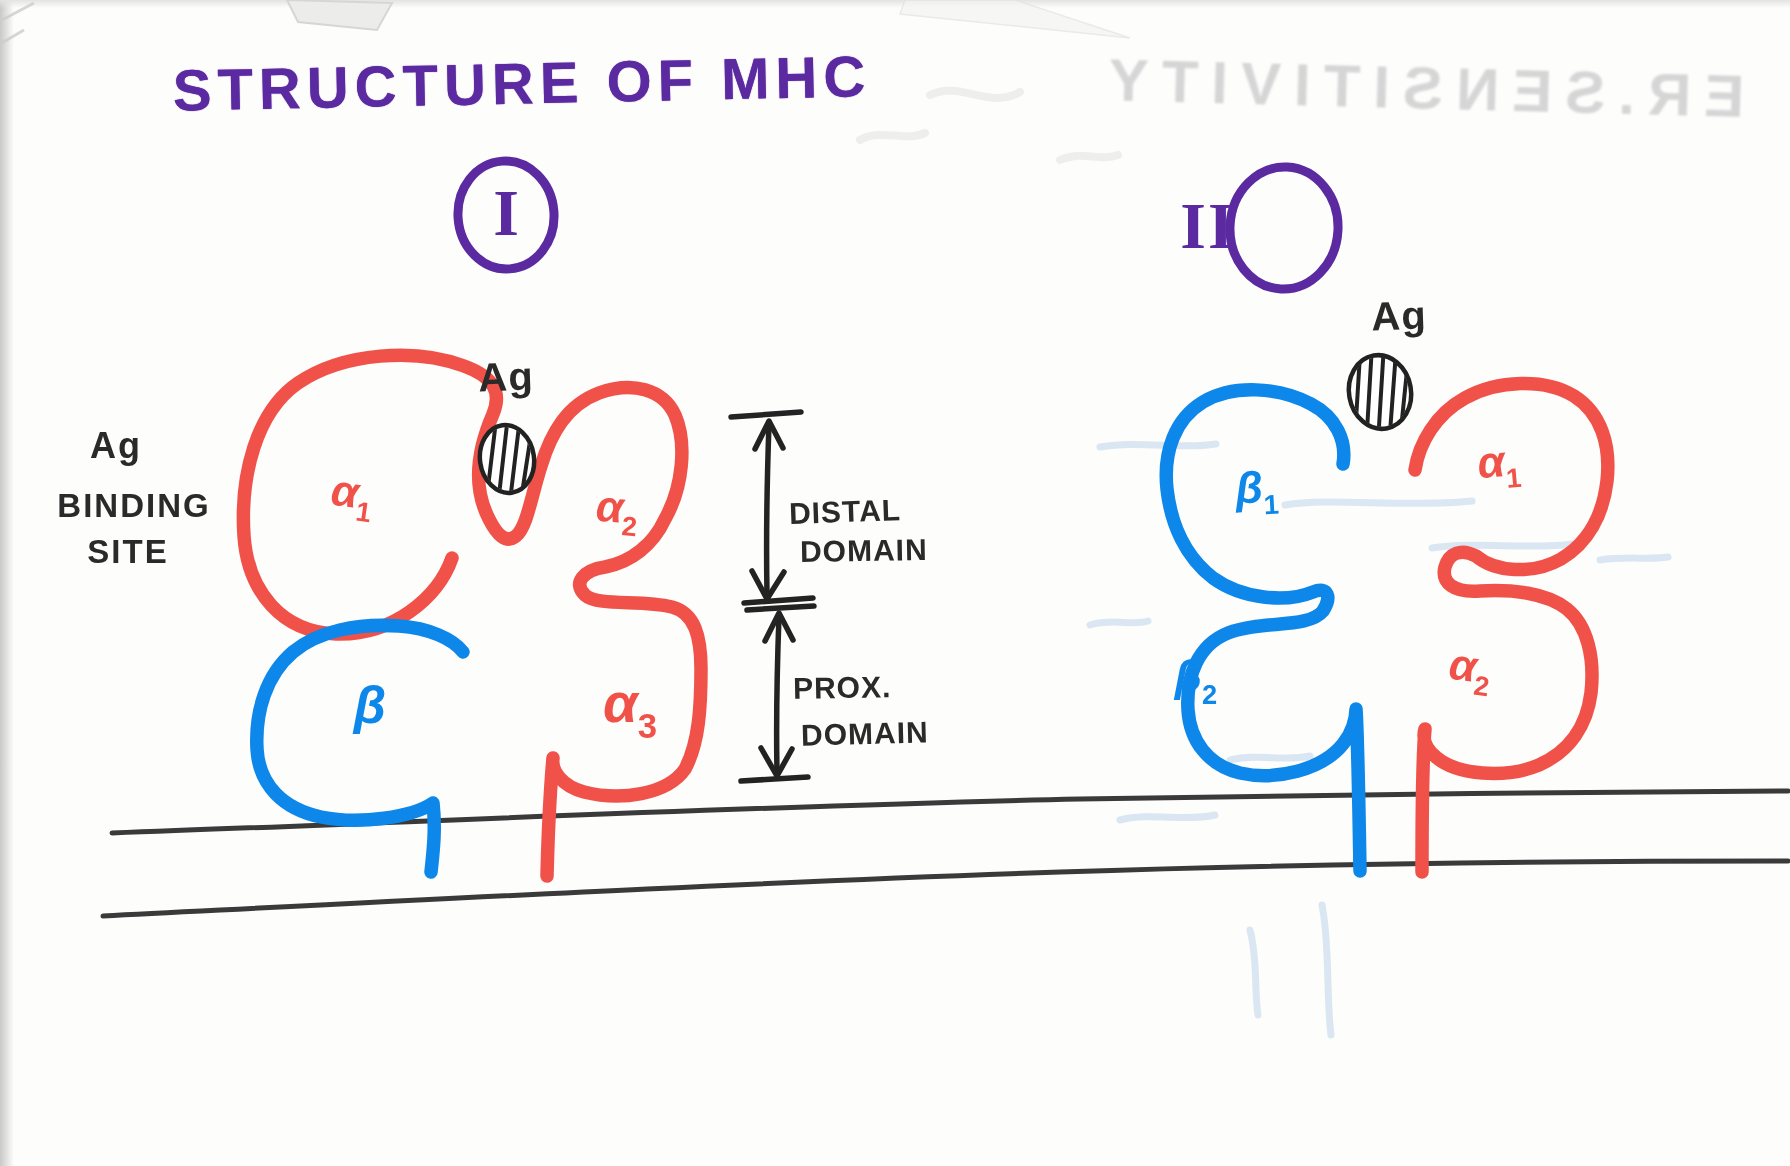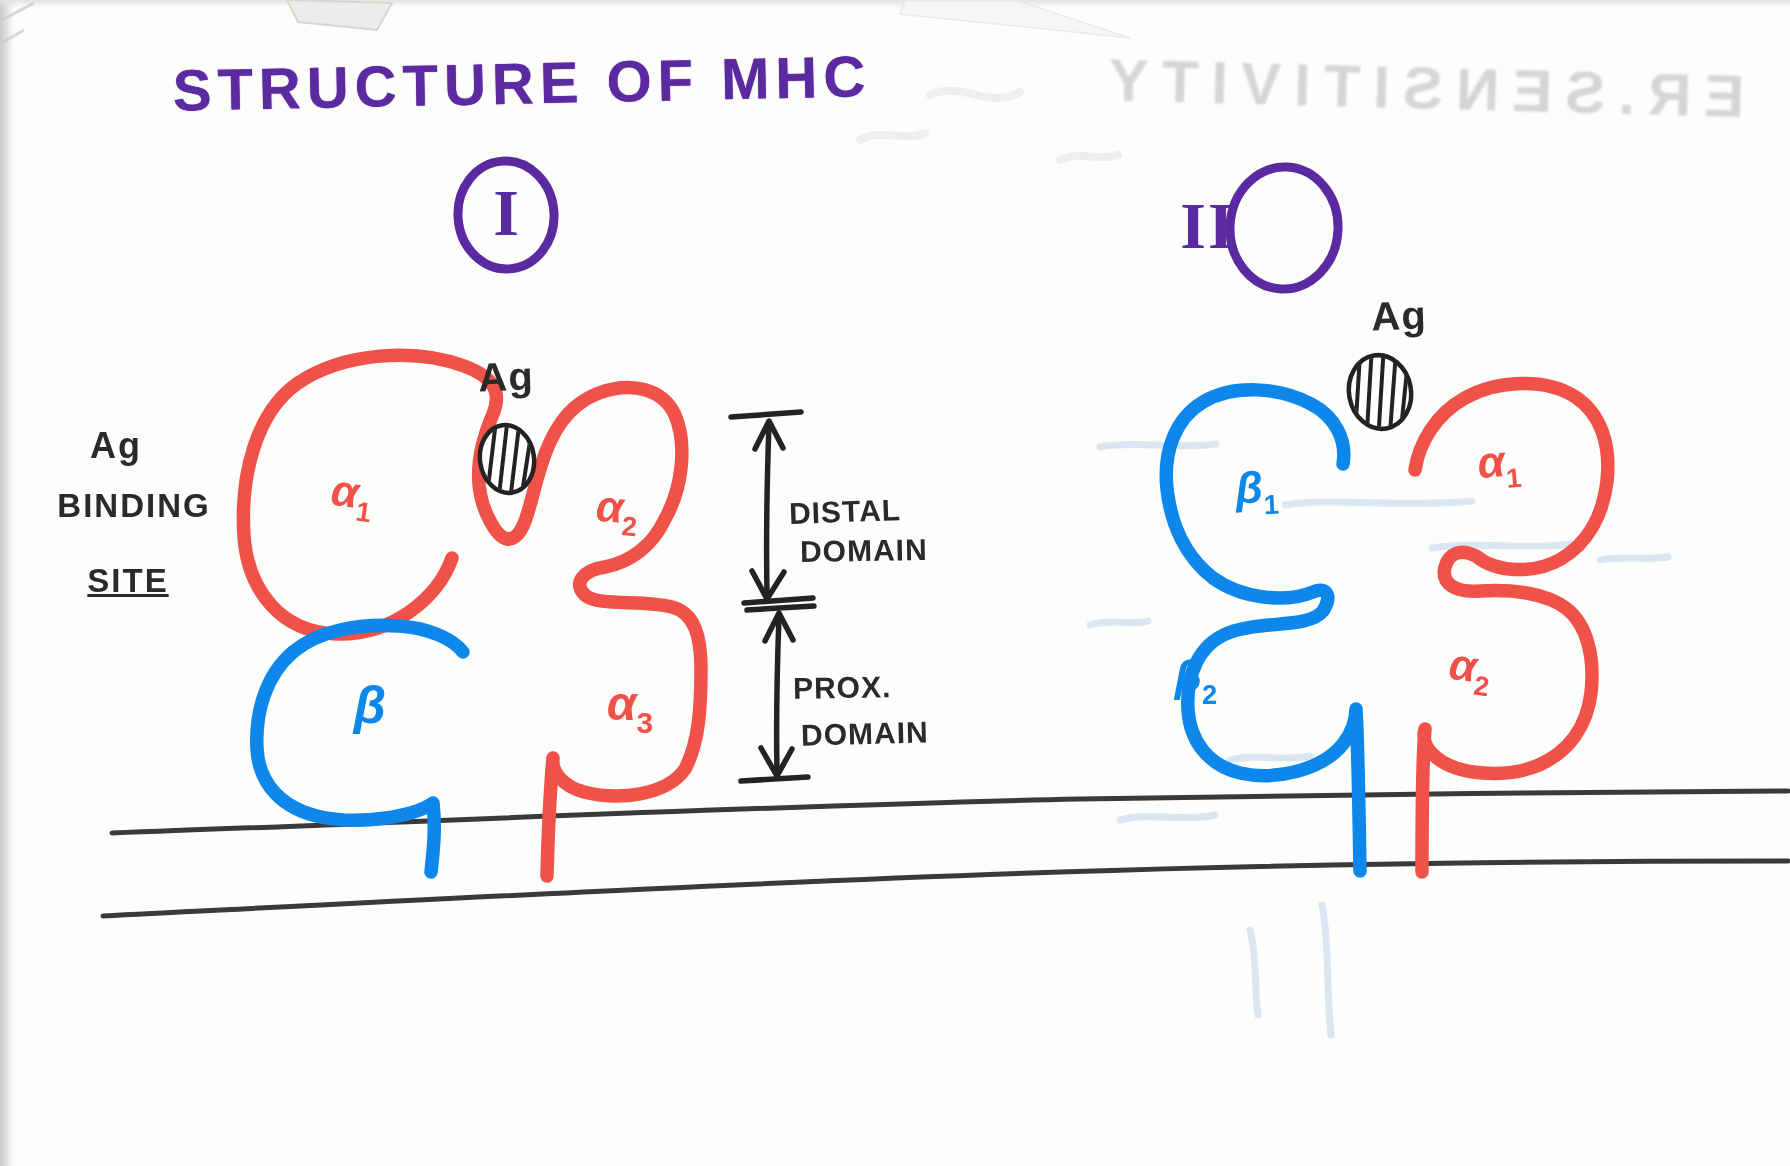--- a/index.html
+++ b/index.html
@@ -201,35 +201,35 @@
 
   <div class="lbl numeral" style="left:506px;top:213px;">I</div>
   <div class="lbl numeral" style="left:1208px;top:226px;letter-spacing:2px;">II</div>
 
   <div class="lbl ink ag" style="left:506px;top:377px;">Ag</div>
   <div class="lbl ink ag" style="left:1399px;top:316px;">Ag</div>
 
   <div>
     <div class="lbl ink bind" style="left:116px;top:446px;font-size:36px;">Ag</div>
     <div class="lbl ink bind" style="left:134px;top:506px;">BINDING</div>
-    <div class="lbl ink bind" style="left:128px;top:581px;text-decoration:underline;">SITE</div>
+    <div class="lbl ink bind" style="left:128px;top:552px;">SITE</div>
   </div>
 
   <div class="lbl ink domtxt" style="left:789px;top:512px;transform:translate(0,-50%) rotate(-2deg);">DISTAL</div>
   <div class="lbl ink domtxt" style="left:800px;top:551px;transform:translate(0,-50%) rotate(-1deg);">DOMAIN</div>
   <div class="lbl ink domtxt" style="left:793px;top:688px;transform:translate(0,-50%) rotate(-1deg);">PROX.</div>
   <div class="lbl ink domtxt" style="left:801px;top:734px;transform:translate(0,-50%) rotate(-1.5deg);">DOMAIN</div>
 
   <div class="lbl glabel red" style="left:352px;top:497px;transform:translate(-50%,-50%) rotate(8deg);">
     <span>α</span><sub>1</sub>
   </div>
   <div class="lbl glabel red" style="left:617px;top:512px;transform:translate(-50%,-50%) rotate(5deg);">
     <span>α</span><sub>2</sub>
   </div>
-  <div class="lbl glabel red" style="left:630px;top:708px;font-size:48px;">
+  <div class="lbl glabel red" style="left:630px;top:708px;font-size:56px;">
     <span>α</span><sub>3</sub>
   </div>
   <div class="lbl glabel blue" style="left:370px;top:710px;font-size:52px;">
     <span>β</span><sub></sub>
   </div>
 
   <div class="lbl glabel blue" style="left:1257px;top:492px;transform:translate(-50%,-50%) rotate(-3deg);">
     <span>β</span><sub>1</sub>
   </div>
   <div class="lbl glabel blue" style="left:1196px;top:681px;">

